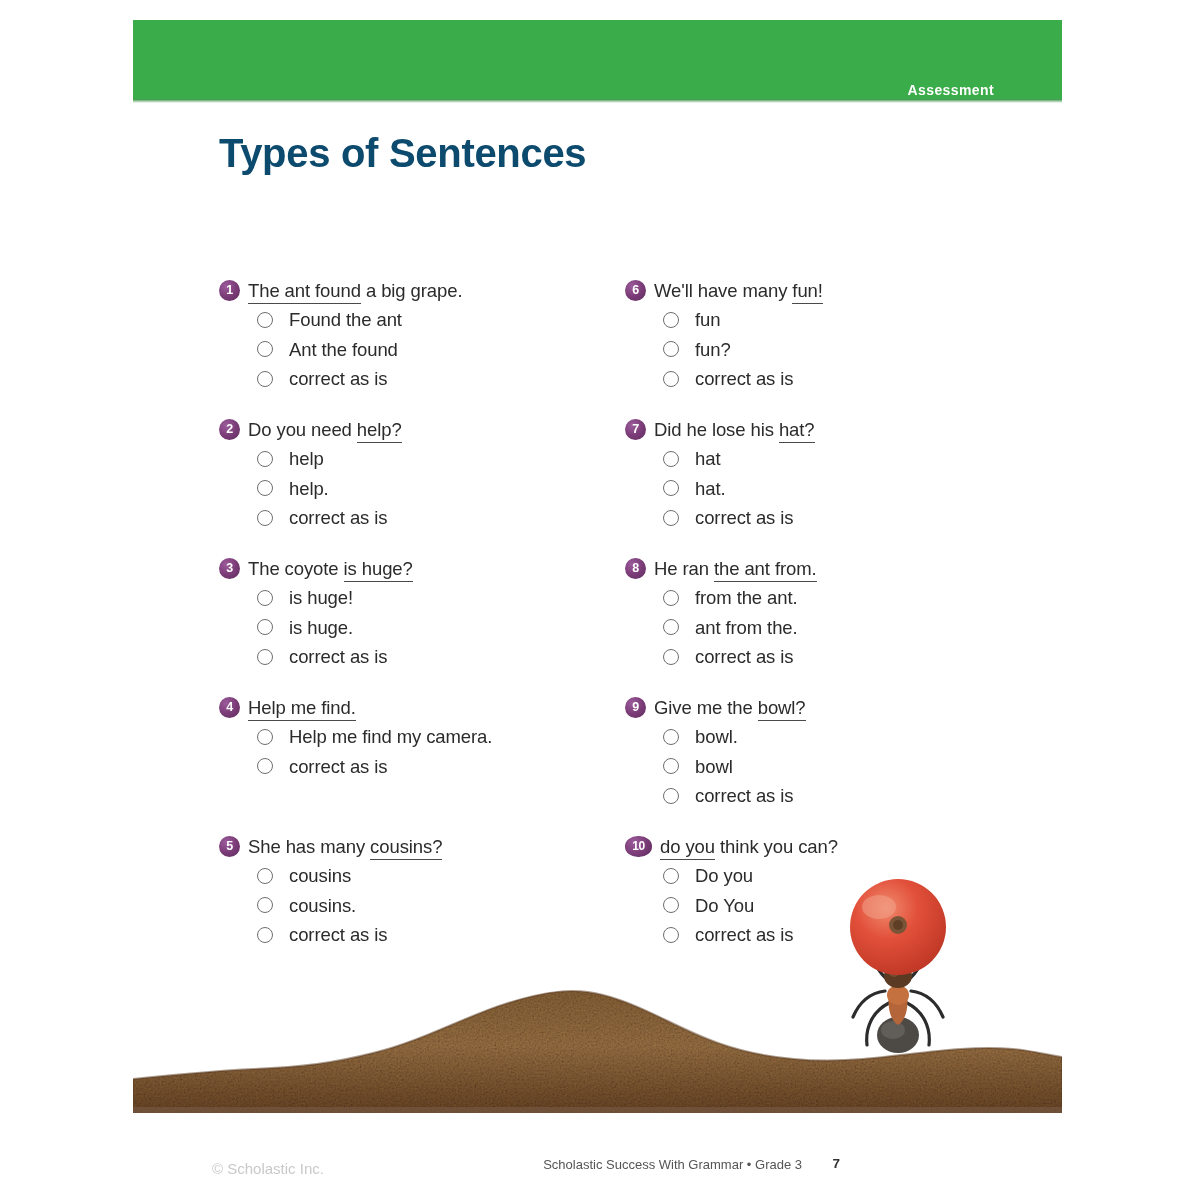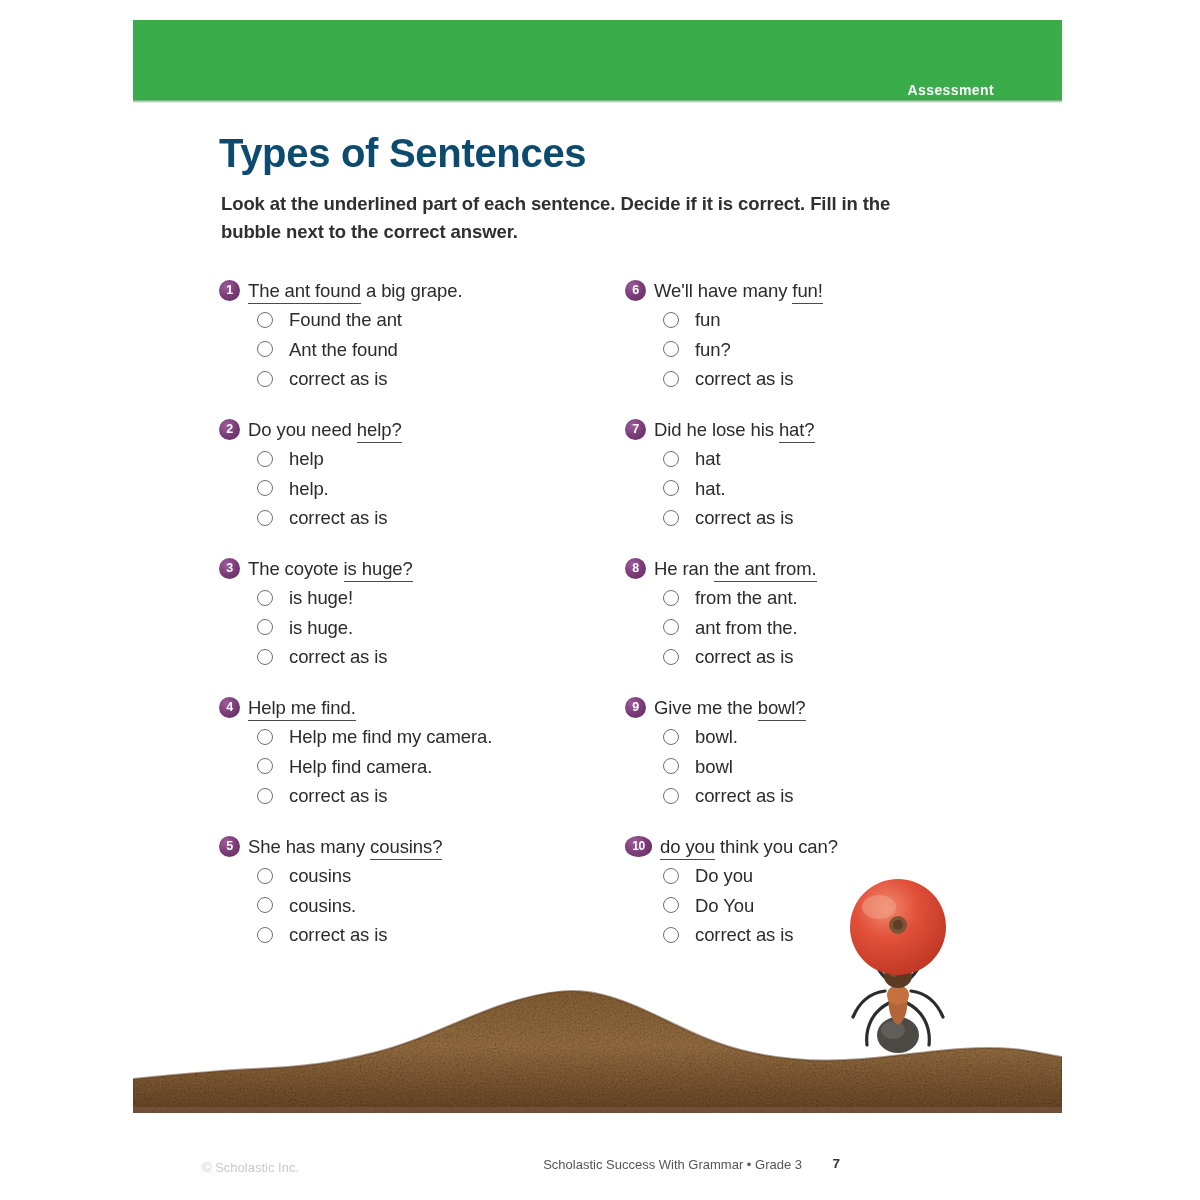--- a/index.html
+++ b/index.html
@@ -170,23 +170,23 @@
     position: absolute;
     left: 690px;
     bottom: 38px;
     width: 150px;
     height: 200px;
   }
 
   
   #footer-copyright {
     position: absolute;
-    left: 202px;
+    left: 212px;
     top: 1160px;
-    font-size: 13px;
+    font-size: 15px;
     color: #c9c9c9;
   }
   #footer-series {
     position: absolute;
     right: 178px;
     top: 1157px;
     font-size: 13px;
     color: #555555;
   }
   #footer-page {
@@ -201,21 +201,20 @@
 </head>
 <body>
 
 <div id="page">
 
   <div id="header-bar">
     <div id="header-label">Assessment</div>
   </div>
 
   <div id="title">Types of Sentences</div>
-  <div id="directions">Look at the underlined part of each sentence. Decide if it is correct. Fill in the bubble next to the correct answer.</div>
 
   <div class="column" id="col-left">
       <div class="question">
         <div class="q-head">
           <div class="q-badge">1</div>
           <div class="q-text"><u>The ant found</u><span> a big grape.</span></div>
         </div>
         <ul class="options">
           <li class="option">
             <span class="bubble"></span>
@@ -273,24 +272,20 @@
       </div>
       <div class="question">
         <div class="q-head">
           <div class="q-badge">4</div>
           <div class="q-text"><u>Help me find.</u></div>
         </div>
         <ul class="options">
           <li class="option">
             <span class="bubble"></span>
             <span class="option-label">Help me find my camera.</span>
-          </li>
-          <li class="option">
-            <span class="bubble"></span>
-            <span class="option-label">Help find camera.</span>
           </li>
           <li class="option">
             <span class="bubble"></span>
             <span class="option-label">correct as is</span>
           </li>
         </ul>
       </div>
       <div class="question">
         <div class="q-head">
           <div class="q-badge">5</div>

